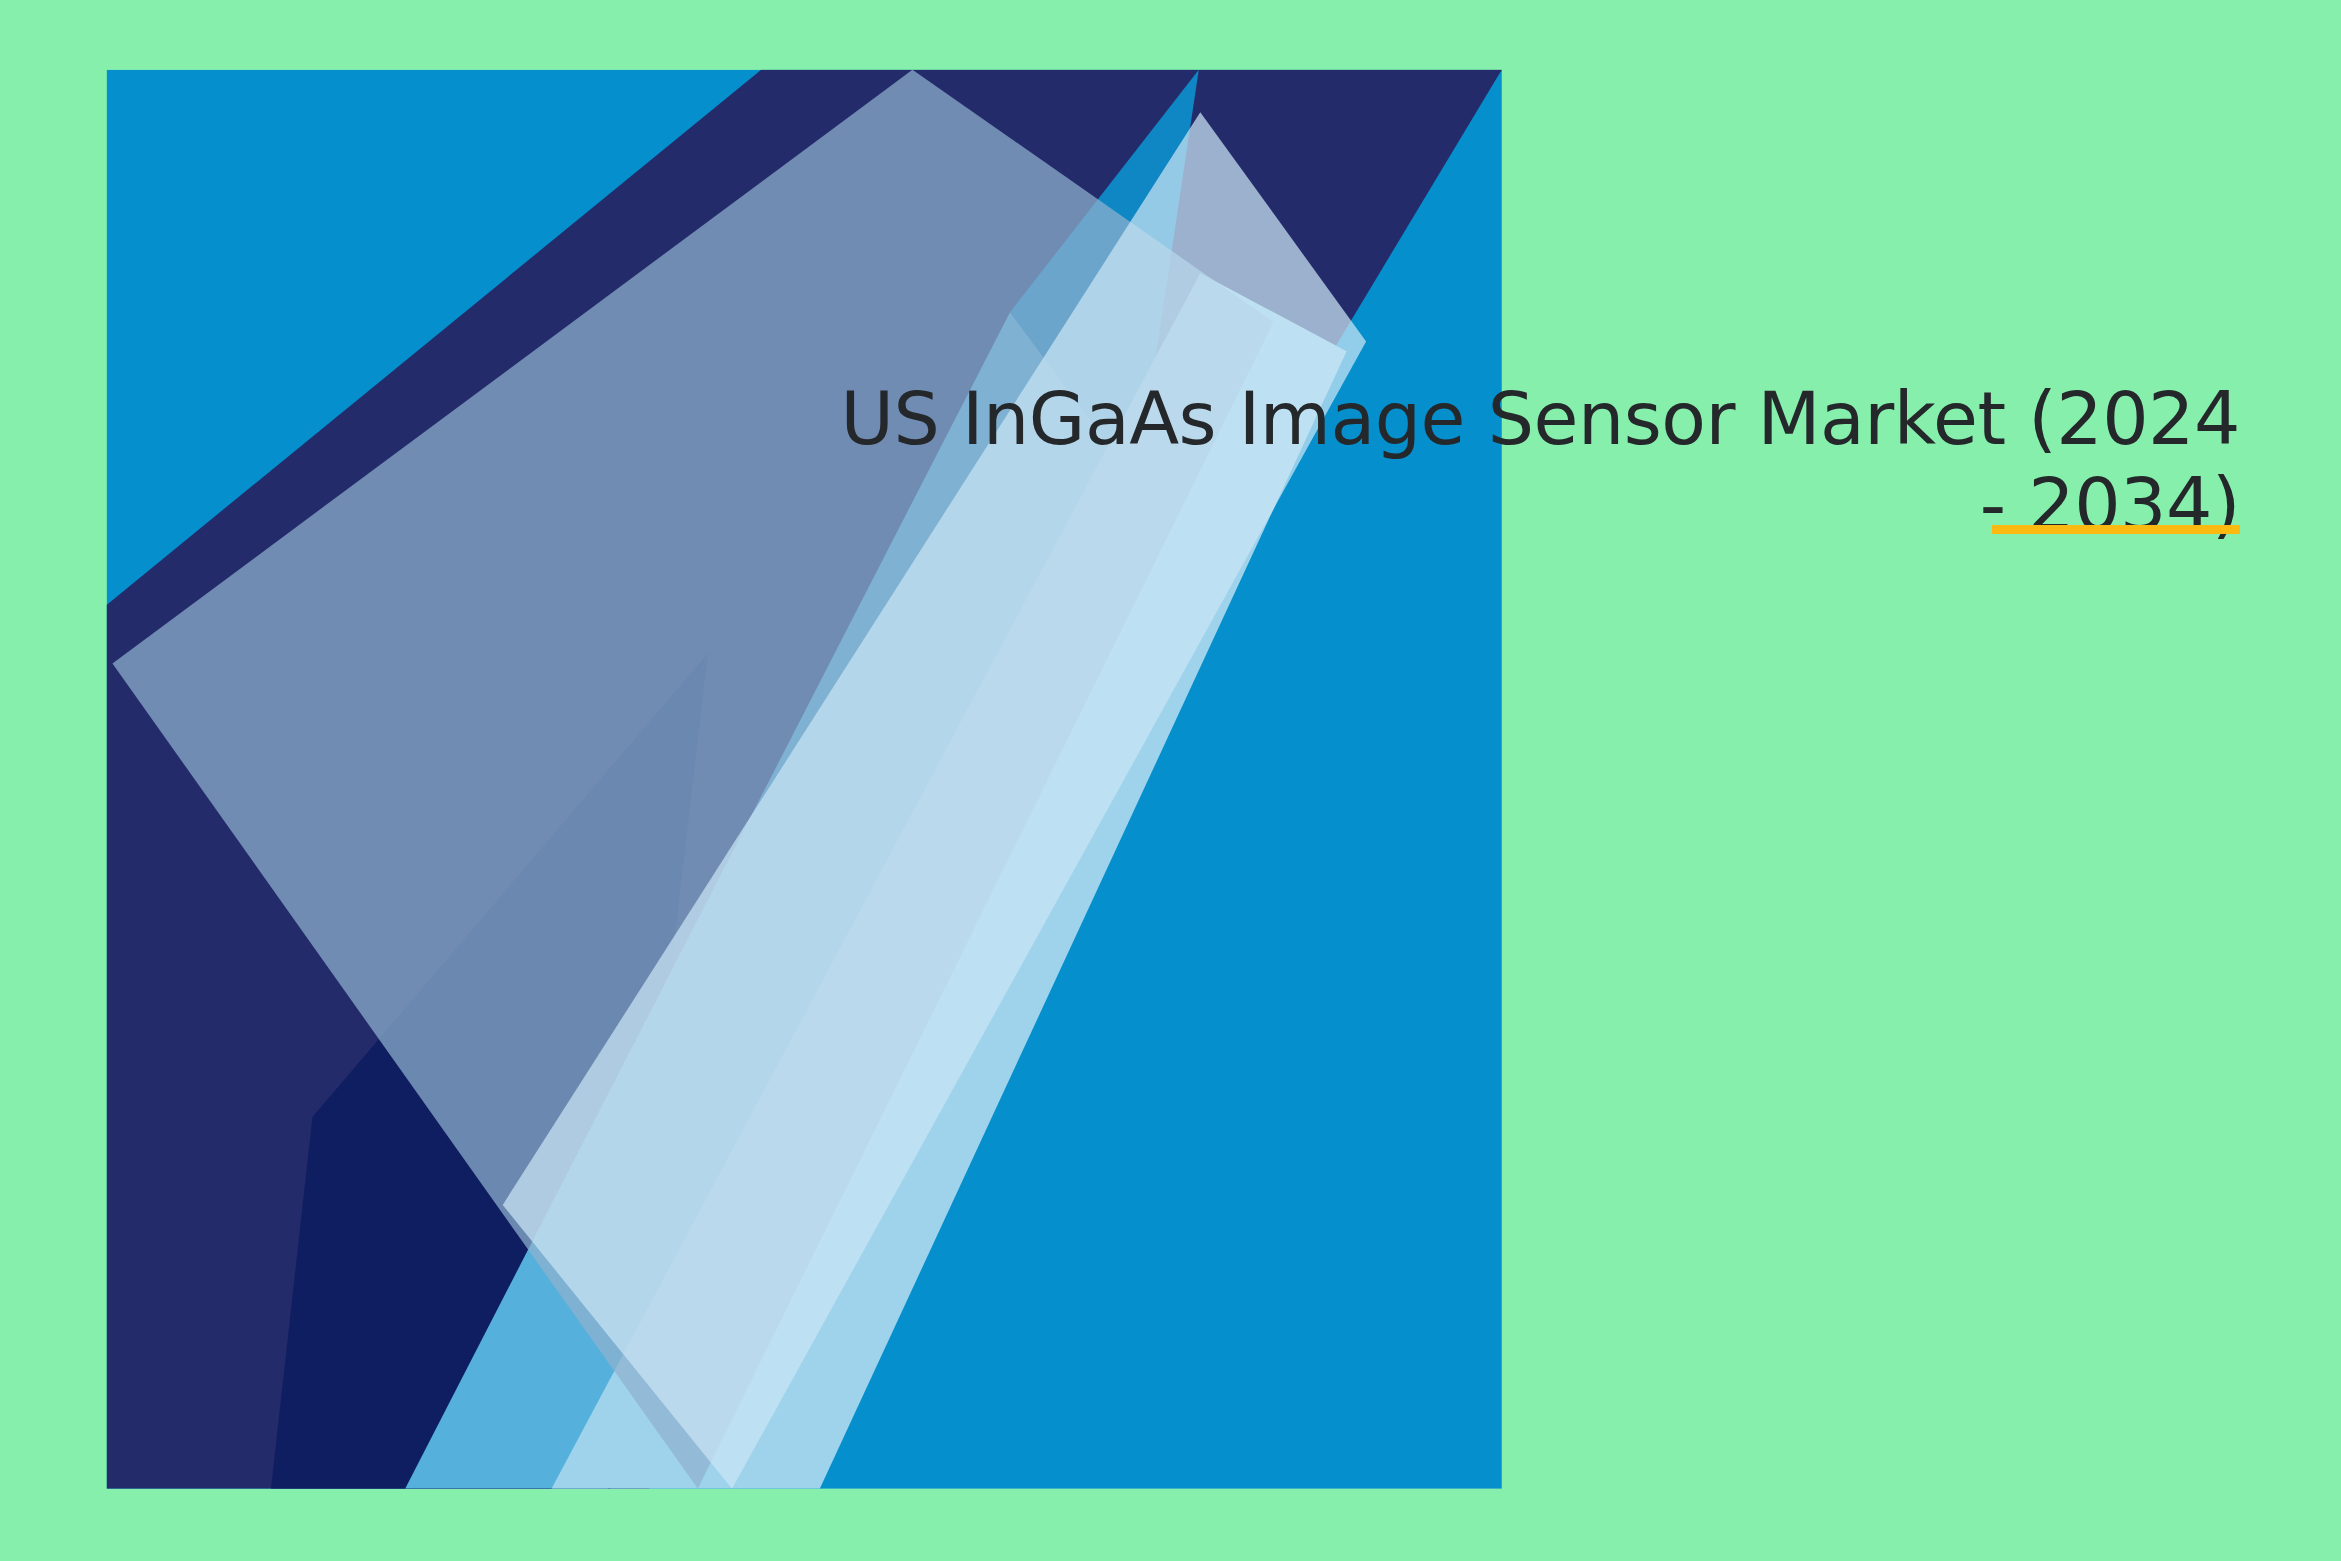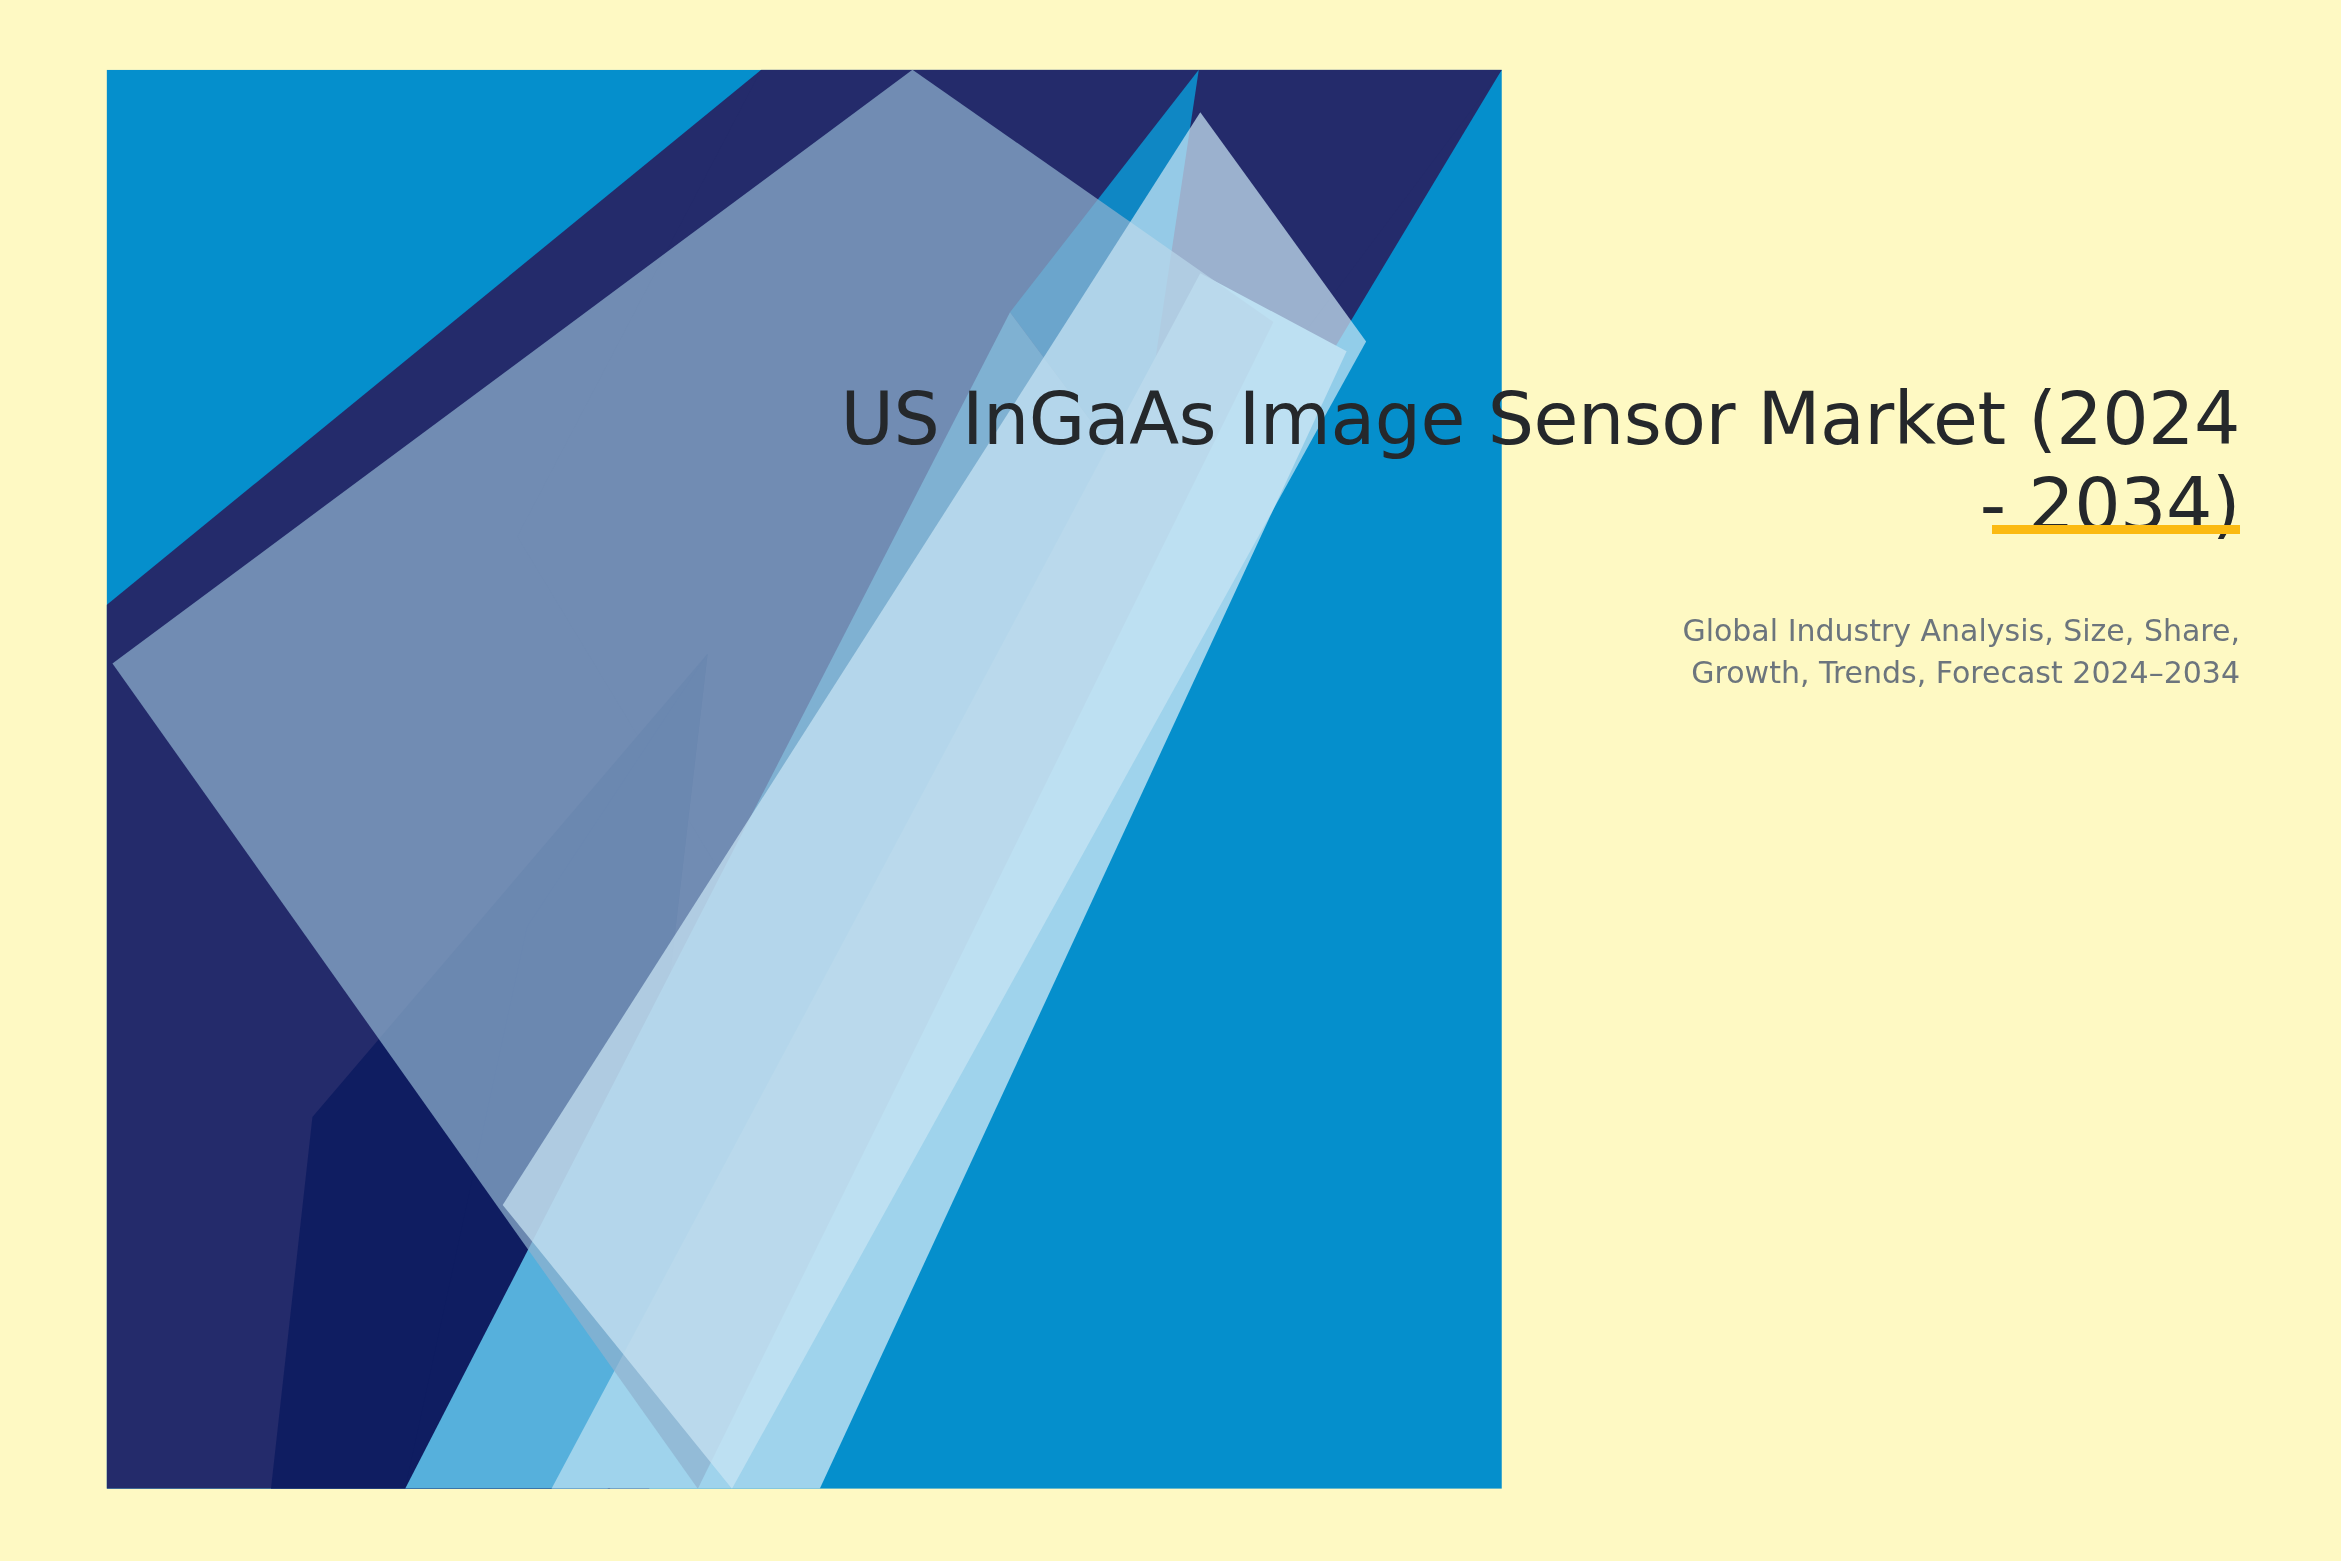--- a/index.html
+++ b/index.html
@@ -12,21 +12,21 @@
     background: #f7f9fb;
     font-family: "DejaVu Sans", "Liberation Sans", sans-serif;
     overflow: hidden;
     position: relative;
   }
 
   
   #cover {
     position: absolute;
     inset: 0;
-    background: #fef9c3;
+    background: #86efac;
   }
 
   
   #artwork {
     position: absolute;
     left: 0;
     top: 0;
     width: 2342px;
     height: 1561px;
     pointer-events: none;
@@ -122,19 +122,17 @@
   </div>
 
   <div id="text-block">
 
     <div id="title-wrap">
       <h1 id="page-title">US InGaAs Image Sensor Market (2024
 - 2034)</h1>
       <span id="title-accent"></span>
     </div>
 
-    <p id="page-subtitle">Global Industry Analysis, Size, Share,
-Growth, Trends, Forecast 2024–2034</p>
 
   </div>
 
 </div>
 
 
 </body></html>

